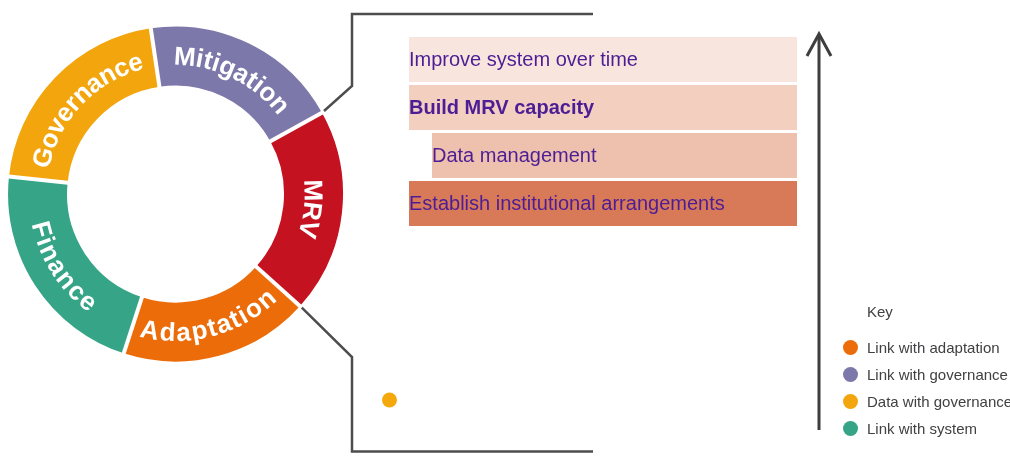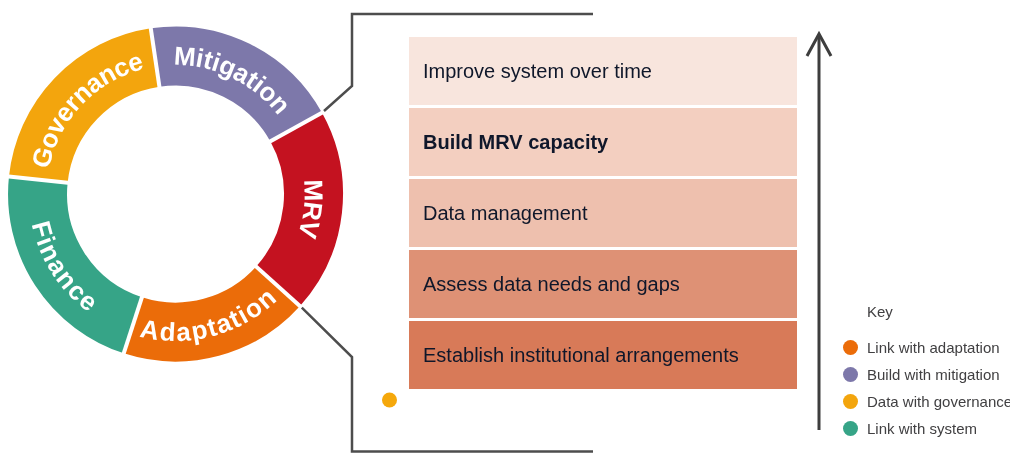--- a/index.html
+++ b/index.html
@@ -10,23 +10,23 @@
   .fig-svg{position:absolute;left:0;top:0;}
   .donut-label{
     font-family:"Liberation Sans", sans-serif;
     font-weight:bold;font-size:26px;fill:#ffffff;letter-spacing:0.6px;
   }
   .stack{
     position:absolute;left:409px;top:37px;width:388px;
     display:flex;flex-direction:column;gap:3px;
   }
   .step{
-    height:68px;display:flex;align-items:center;
-    padding-left:14px;box-sizing:border-box;
-    font-size:20px;color:#0f172a;
+    height:45px;display:flex;align-items:center;
+    box-sizing:border-box;
+    font-size:20px;color:#4c1d95;
   }
   .key{position:absolute;left:843px;top:303px;color:#414042;}
   .key-title{margin-left:24px;font-size:15px;line-height:18px;margin-bottom:13px;}
   .key-item{display:flex;align-items:center;height:27px;}
   .key-dot{width:15px;height:15px;border-radius:50%;flex:0 0 auto;}
   .key-label{margin-left:9px;font-size:15px;white-space:nowrap;}
 </style>
 </head>
 <body>
 
@@ -77,34 +77,33 @@
       <line x1="819" y1="430" x2="819" y2="37"></line>
       <polyline points="807,56 819,34 831,56"></polyline>
     </g>
 
     <circle cx="389.5" cy="400" r="7.5" style="fill: rgb(245, 168, 11);"></circle>
   </svg>
 
   <div class="stack">
     <div class="step" style="background-color: rgb(248, 229, 221);">Improve system over time</div>
     <div class="step" style="background-color: rgb(243, 207, 192); font-weight: bold;">Build MRV capacity</div>
-    <div class="step" style="background-color: rgb(238, 192, 174);">Data management</div>
-    <div class="step" style="background-color: rgb(222, 145, 117);">Assess data needs and gaps</div>
+    <div class="step" style="background-color: rgb(238, 192, 174); margin-left: 23px;">Data management</div>
     <div class="step" style="background-color: rgb(216, 122, 88); text-align: right;">Establish institutional arrangements</div>
   </div>
 
   <div class="key">
     <div class="key-title">Key</div>
     <div class="key-item">
       <span class="key-dot" style="background-color: rgb(235, 108, 9);"></span>
       <span class="key-label">Link with adaptation</span>
     </div>
     <div class="key-item">
       <span class="key-dot" style="background-color: rgb(125, 120, 170);"></span>
-      <span class="key-label">Build with mitigation</span>
+      <span class="key-label">Link with governance</span>
     </div>
     <div class="key-item">
       <span class="key-dot" style="background-color: rgb(243, 165, 13);"></span>
       <span class="key-label">Data with governance</span>
     </div>
     <div class="key-item">
       <span class="key-dot" style="background-color: rgb(54, 164, 135);"></span>
       <span class="key-label">Link with system</span>
     </div>
   </div>

